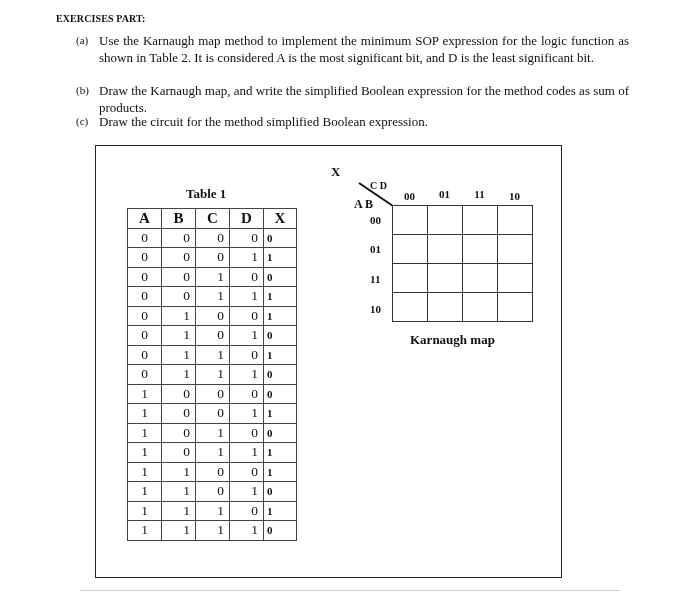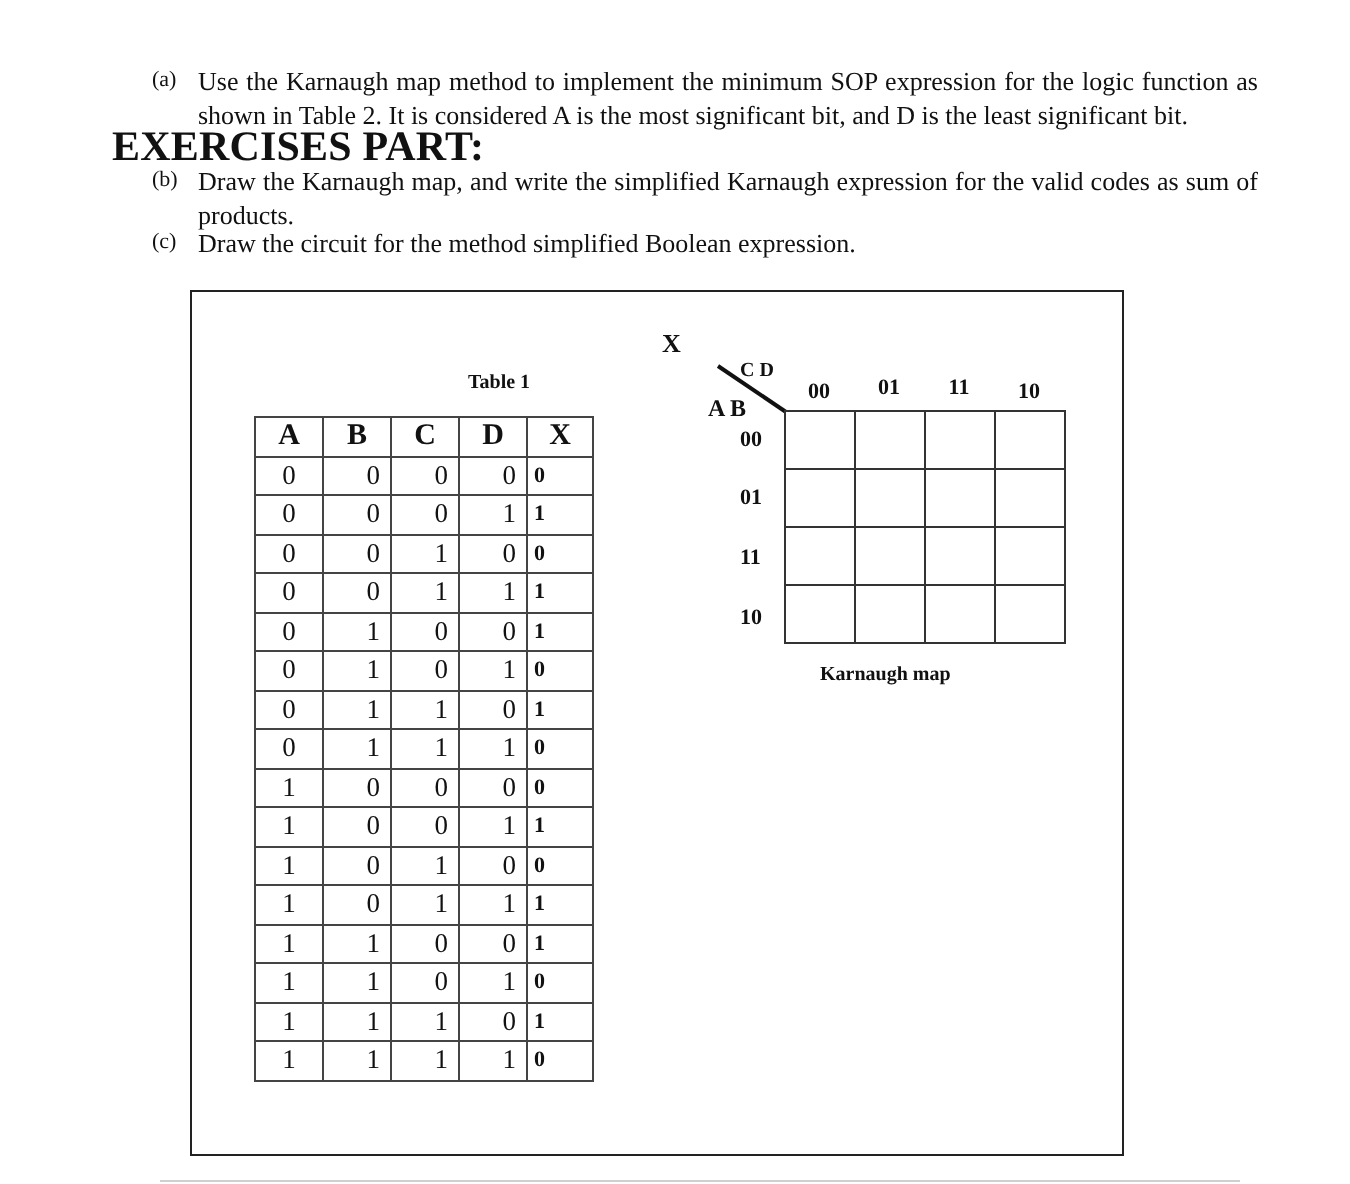--- a/index.html
+++ b/index.html
@@ -1,56 +1,56 @@
 <!DOCTYPE html>
 <html><head>
 <meta charset="utf-8">
 <style>
   html, body { margin:0; padding:0; background:#ffffff; }
   body { width:675px; height:592px; position:relative; overflow:hidden;
          font-family:"Liberation Serif", "DejaVu Serif", serif; color:#111; }
-  .heading { position:absolute; left:56px; top:13px; font-size:21px; font-weight:bold; letter-spacing:0.1px;margin-top:48px; }
+  .heading { position:absolute; left:56px; top:13px; font-size:10px; font-weight:bold; letter-spacing:0.1px; }
   .item { position:absolute; left:76px; font-size:13px; line-height:17px; }
   .item .lbl { position:absolute; left:0; top:0; font-size:11px; }
   .item .txt { position:absolute; left:23px; top:0; width:530px; text-align:justify; }
   .item-a { top:32px; } .item-b { top:82px; } .item-c { top:113px; }
   .frame { position:absolute; left:95px; top:145px; width:467px; height:433px;
            border:1.5px solid #222; box-sizing:border-box; }
-  .table-title { position:absolute; left:186px; top:186px; font-size:10px; font-weight:bold;margin-left:48px; }
+  .table-title { position:absolute; left:186px; top:186px; font-size:13px; font-weight:bold; }
   table.truth { position:absolute; left:127px; top:208px; border-collapse:collapse; }
   table.truth th, table.truth td { border:1px solid #444; height:19.5px; padding:0; text-align:center; box-sizing:border-box; }
   table.truth th { font-size:15px; font-weight:bold; }
   table.truth td { font-size:13.5px; }
   table.truth td.in { width:34px; text-align:right; padding-right:5px; }
   table.truth td.in.first { text-align:center; padding-right:0; }
   table.truth td.out { width:33px; text-align:left; padding-left:3px; font-weight:bold; font-size:11px; }
   table.truth th.first, table.truth td.first { width:34px; }
   .kx { position:absolute; left:331px; top:164px; font-size:13px; font-weight:bold; }
   .kcd { position:absolute; left:370px; top:180px; font-size:10px; font-weight:bold; }
   .kab { position:absolute; left:354px; top:197px; font-size:12px; font-weight:bold;text-align:right; }
   .kdiag { position:absolute; left:357px; top:182px; width:40px; height:26px; }
   .kcol { position:absolute; top:190px; font-size:11px; font-weight:bold; width:35px; text-align:center; }
   .krow { position:absolute; left:370px; font-size:11px; font-weight:bold; }
   .kgrid { position:absolute; left:392px; top:205px; border-collapse:collapse; }
   .kgrid td { width:35px; height:29px; border:1px solid #333; padding:0; box-sizing:border-box; }
-  .kcaption { position:absolute; left:410px; top:332px; font-size:10px; font-weight:bold; }
+  .kcaption { position:absolute; left:410px; top:332px; font-size:13px; font-weight:bold; }
   .bottom-rule { position:absolute; left:80px; top:590px; width:540px; height:1px; background:#cfcfcf; }
 </style>
 </head>
 <body>
 
 <div class="heading">EXERCISES PART:</div>
 
 <div class="item item-a">
   <span class="lbl">(a)</span>
   <span class="txt">Use the Karnaugh map method to implement the minimum SOP expression for the logic function as shown in Table 2. It is considered A is the most significant bit, and D is the least significant bit.</span>
 </div>
 <div class="item item-b">
   <span class="lbl">(b)</span>
-  <span class="txt">Draw the Karnaugh map, and write the simplified Karnaugh expression for the valid codes as sum of products.</span>
+  <span class="txt">Draw the Karnaugh map, and write the simplified Boolean expression for the method codes as sum of products.</span>
 </div>
 <div class="item item-c">
   <span class="lbl">(c)</span>
   <span class="txt">Draw the circuit for the method simplified Boolean expression.</span>
 </div>
 
 <div class="frame"></div>
 
 <div class="table-title">Table 1</div>
 

